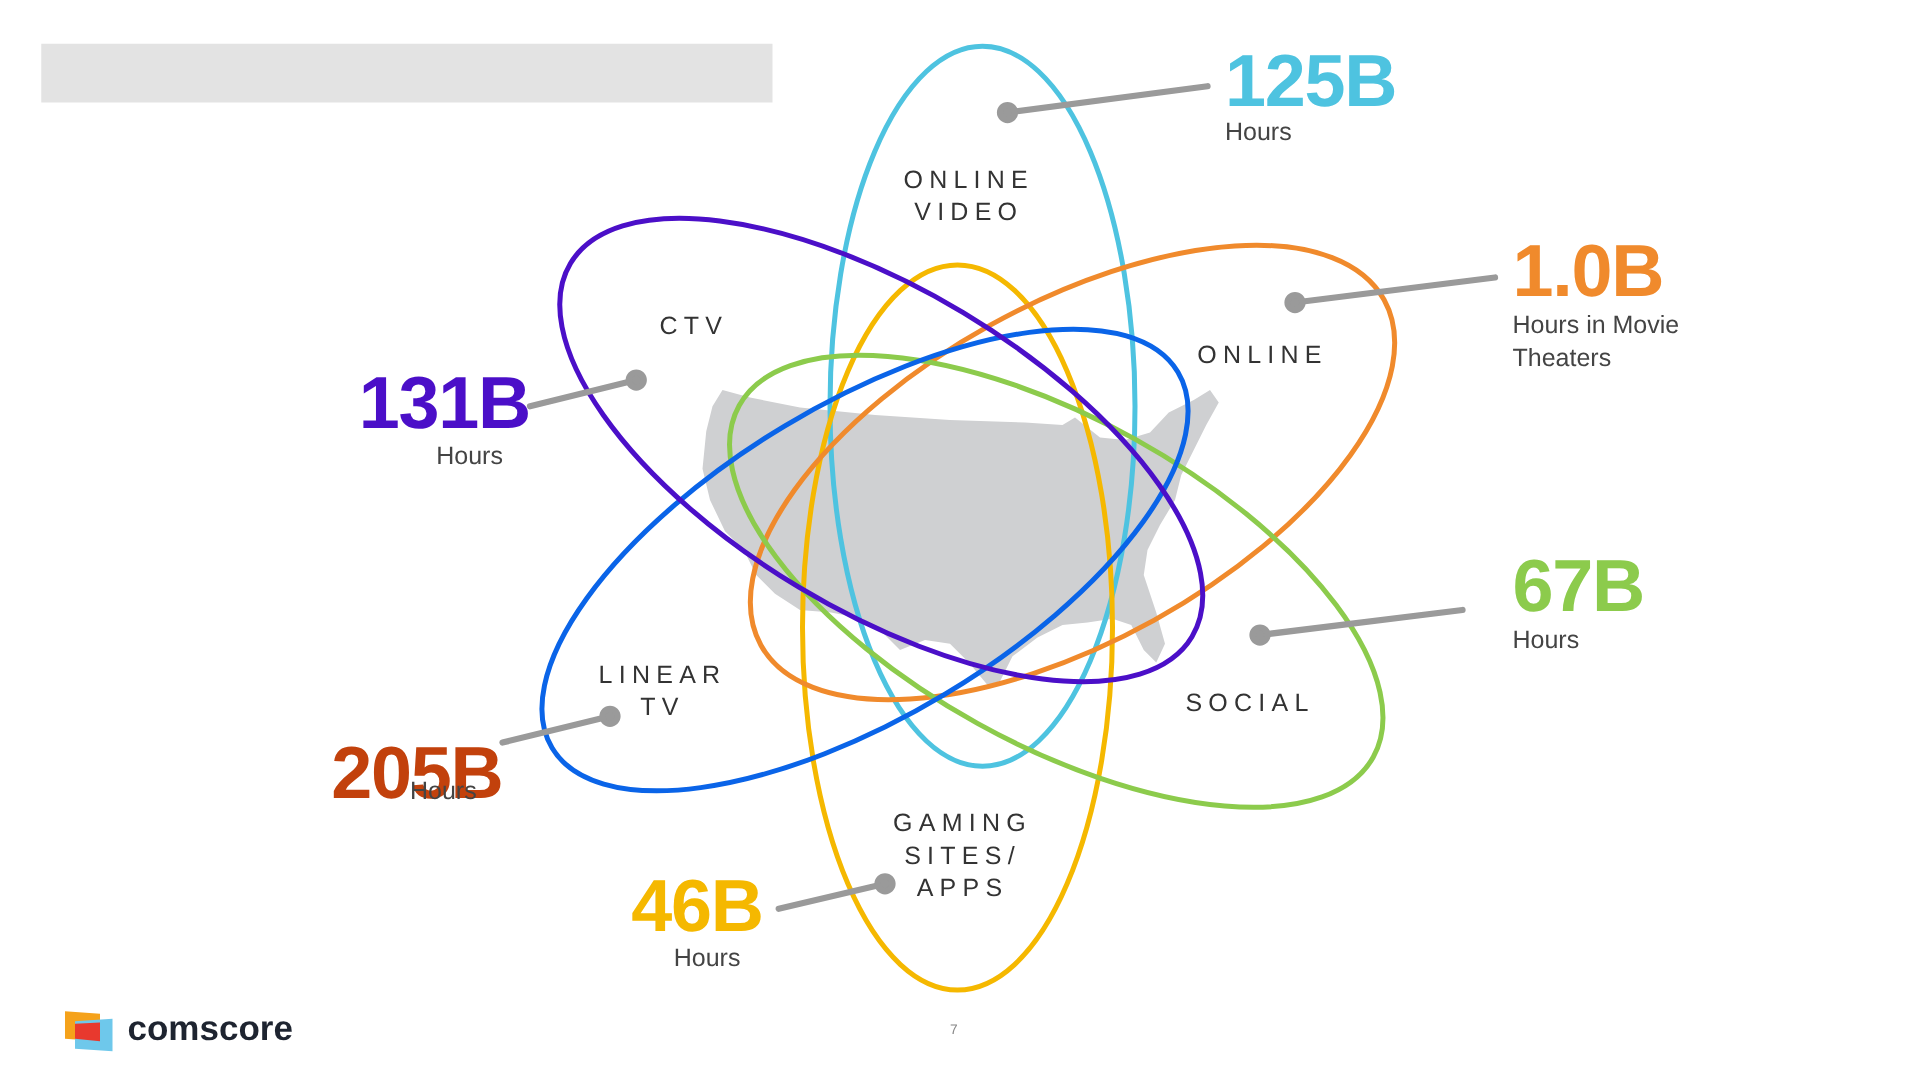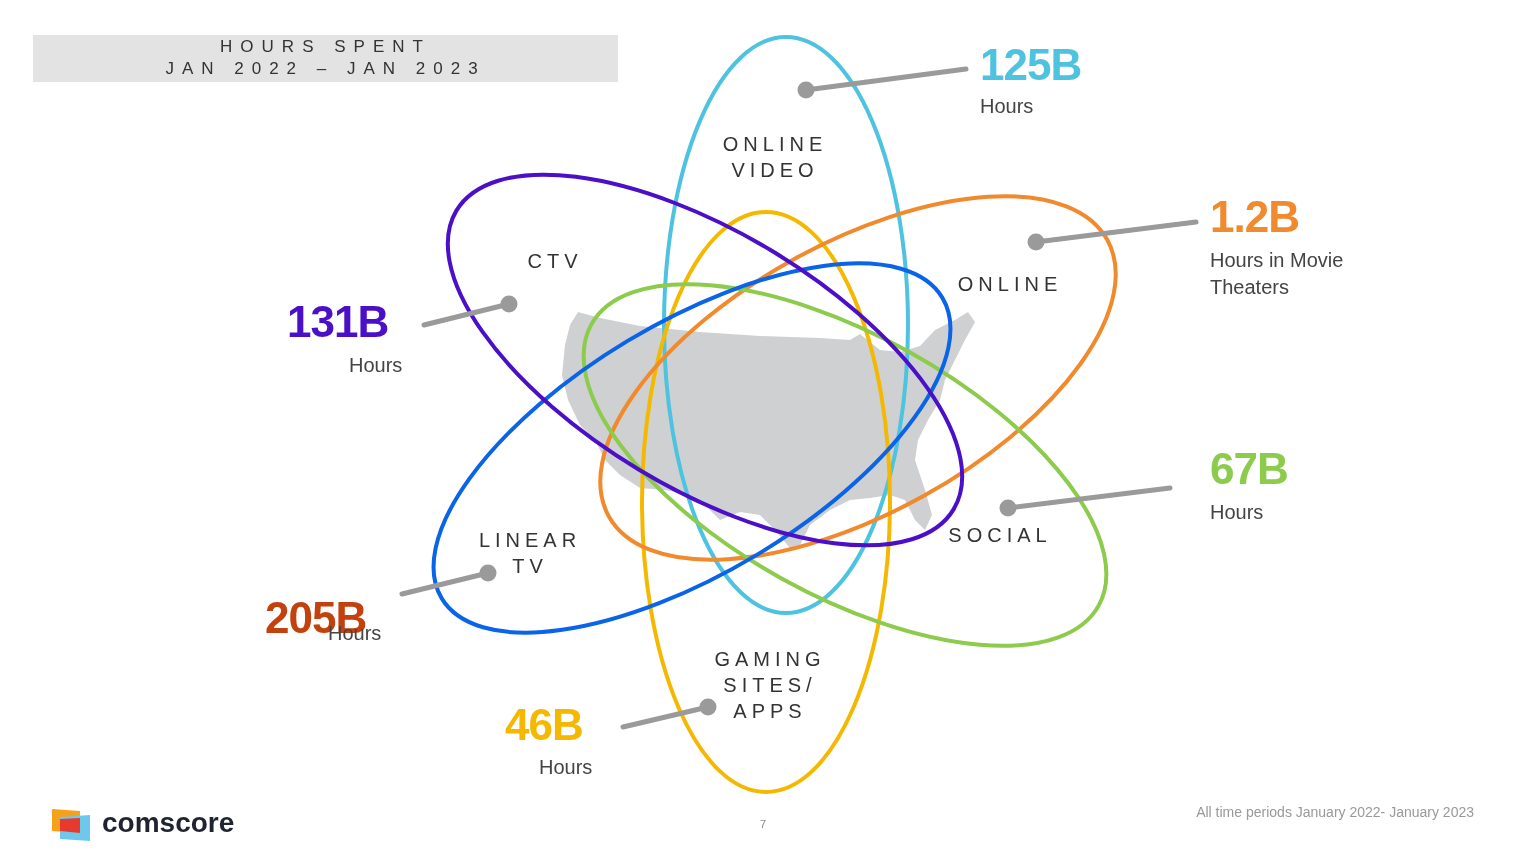--- a/index.html
+++ b/index.html
@@ -3,33 +3,31 @@
 <meta charset="utf-8">
 <style>
   html, body { margin: 0; padding: 0; background: #ffffff; }
   body { width: 1536px; height: 864px; position: relative; overflow: hidden; font-family: "Liberation Sans", sans-serif; }
   .title-box { position: absolute; left: 33px; top: 35px; width: 585px; height: 47px; background: #e3e3e3; }
   .title-line { position: absolute; left: 0; width: 100%; text-align: center; font-size: 17px; letter-spacing: 8px; color: #333; }
   .title-line.l1 { top: 2px; }
   .title-line.l2 { top: 24px; }
   svg.diagram { position: absolute; left: 0; top: 0; }
   .seg-label { position: absolute; font-size: 20px; letter-spacing: 5px; color: #333; text-align: center; line-height: 26px; }
-  .value { position: absolute; font-weight: bold; font-size: 44px; line-height: 50px; letter-spacing: -1px; }
+  .value { position: absolute; font-weight: bold; font-size: 59px; line-height: 50px; letter-spacing: -1px; }
   .unit { position: absolute; font-size: 20px; color: #444; line-height: 27px; }
   .logo { position: absolute; left: 50px; top: 805px; width: 200px; height: 40px; }
   .logo-text { position: absolute; left: 52px; top: 2px; font-size: 28px; font-weight: bold; color: #1e2430; letter-spacing: 0px; }
   .page-num { position: absolute; left: 760px; top: 818px; font-size: 11px; color: #888; }
   .source { position: absolute; right: 62px; top: 804px; font-size: 14px; color: #999; text-align: right; line-height: 17px; }
 </style>
 </head>
 <body>
 
 <div class="title-box">
-  <div class="title-line l1">HOURS SPENT</div>
-  <div class="title-line l2">JAN 2022 – JAN 2023</div>
 </div>
 
 <svg class="diagram" width="1536" height="864" viewBox="0 0 1536 864">
 
   <path fill="#cfd0d2" d="
     M 578 312 L 600 318 L 640 326 L 700 332 L 760 336 L 820 338 L 850 340 L 860 334 L 880 350 L 900 352 L 920 346
     L 935 330 L 955 320 L 968 312 L 975 322 L 965 340 L 955 360 L 945 380 L 940 400 L 928 420 L 918 440 L 915 460
     L 925 490 L 932 515 L 925 530 L 915 520 L 905 500 L 890 495 L 870 498 L 850 500 L 830 510 L 810 525 L 800 545
     L 790 548 L 775 530 L 760 515 L 740 512 L 720 520 L 705 505 L 690 495 L 665 490 L 640 488 L 620 475 L 605 460
     L 595 440 L 580 425 L 568 400 L 562 375 L 565 345 L 570 325 Z"></path>
@@ -57,40 +55,40 @@
   </g>
 </svg>
 
 <div class="seg-label" style="left:705px; top:131px; width:140px;">
   <div>ONLINE</div>
   <div>VIDEO</div>
 </div>
 <div class="seg-label" style="left:945px; top:271px; width:130px;">
   <div>ONLINE</div>
 </div>
-<div class="seg-label" style="left:935px; top:522px; width:130px;">
+<div class="seg-label" style="left:935px; top:550px; width:130px;">
   <div>SOCIAL</div>
 </div>
 <div class="seg-label" style="left:700px; top:646px; width:140px;">
   <div>GAMING</div>
   <div>SITES/</div>
   <div>APPS</div>
 </div>
 <div class="seg-label" style="left:465px; top:527px; width:130px;">
   <div>LINEAR</div>
   <div>TV</div>
 </div>
 <div class="seg-label" style="left:500px; top:248px; width:110px;">
   <div>CTV</div>
 </div>
 
 <div class="value" style="left:980px; top:40px; color:#4EC3E0;">125B</div>
 <div class="unit" style="left:980px; top:93px;">Hours</div>
 
-<div class="value" style="left:1210px; top:192px; color:#F08A2C;">1.2B</div>
+<div class="value" style="left:1210px; top:192px; color:#F08A2C;">1.0B</div>
 <div class="unit" style="left:1210px; top:247px;">Hours in Movie</div>
 <div class="unit" style="left:1210px; top:274px;">Theaters</div>
 
 <div class="value" style="left:1210px; top:444px; color:#8CCB4C;">67B</div>
 <div class="unit" style="left:1210px; top:499px;">Hours</div>
 
 <div class="value" style="left:505px; top:700px; color:#F5B800;">46B</div>
 <div class="unit" style="left:539px; top:754px;">Hours</div>
 
 <div class="value" style="left:265px; top:565px; color:#c2410c;margin-top:28px;">205B</div>
@@ -102,14 +100,13 @@
 <div class="logo">
   <svg width="42" height="36" style="position:absolute; left:0; top:2px;">
     <polygon points="2,2 30,4 30,26 2,24" fill="#F5A21B"></polygon>
     <polygon points="10,10 40,8 40,34 10,32" fill="#6EC8EB"></polygon>
     <polygon points="10,12 30,11 30,26 10,24" fill="#E8392E"></polygon>
   </svg>
   <div class="logo-text">comscore</div>
 </div>
 <div class="page-num">7</div>
 <div class="source">
-  <div>All time periods January 2022- January 2023</div>
 </div>
 
 </body></html>

